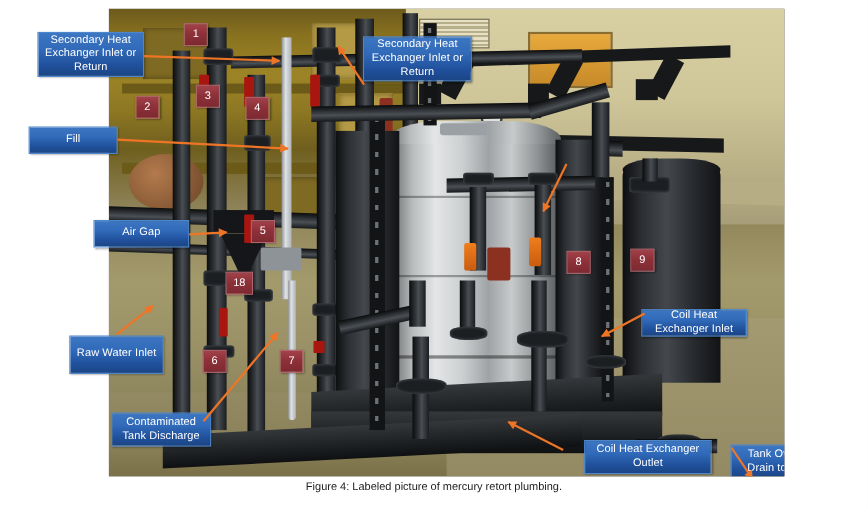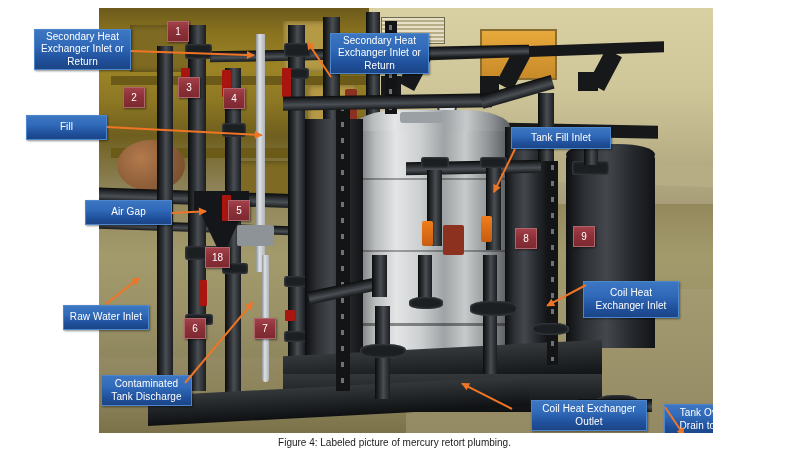--- a/index.html
+++ b/index.html
@@ -211,25 +211,22 @@
     <div class="flange" style="left:50.5%;top:68%;width:5.5%;height:2.8%;border-radius:40%;"></div>
     <div class="flange" style="left:70.5%;top:74%;width:6%;height:3%;border-radius:40%;"></div>
 
     <div class="flange" style="left:81%;top:91%;width:7%;height:4%;border-radius:40%;"></div>
     <div class="pipe-h" style="left:78%;top:92%;width:12%;height:3%;"></div>
 
     <div class="label" style="left:231px;top:25px;width:99px;height:41px;">
       <span>Secondary Heat Exchanger Inlet or Return</span>
     </div>
 
-    <div class="label" style="left:412px;top:119px;width:100px;height:22px;">
-      <span>Tank Fill Inlet</span>
-    </div>
-
-    <div class="label" style="left:484px;top:273px;width:96px;height:37px;">
+
+    <div class="label" style="left:484px;top:273px;width:96px;height:25px;">
       <span>Coil Heat Exchanger Inlet</span>
     </div>
 
     <div class="label" style="left:432px;top:392px;width:116px;height:31px;">
       <span>Coil Heat Exchanger Outlet</span>
     </div>
 
     <div class="label" style="left:565px;top:396px;width:96px;height:31px;">
       <span>Tank Overflow Drain to Sump</span>
     </div>
@@ -280,21 +277,21 @@
   <div class="label" style="position:absolute;left:26px;top:115px;width:81px;height:25px;">
     <span>Fill</span>
   </div>
   <div class="arrow" style="position:absolute;left:107px;top:126px;width:155px;transform:rotate(3deg);"></div>
 
   <div class="label" style="position:absolute;left:85px;top:200px;width:87px;height:25px;">
     <span>Air Gap</span>
   </div>
   <div class="arrow" style="position:absolute;left:172px;top:212px;width:34px;transform:rotate(-3deg);"></div>
 
-  <div class="label" style="position:absolute;left:63px;top:305px;width:86px;height:25px;">
+  <div class="label" style="position:absolute;left:63px;top:305px;width:86px;height:35px;">
     <span>Raw Water Inlet</span>
   </div>
   <div class="arrow" style="position:absolute;left:106px;top:303px;width:42px;transform:rotate(-38deg);"></div>
 
   <div class="label" style="position:absolute;left:101px;top:375px;width:91px;height:31px;">
     <span>Contaminated Tank Discharge</span>
   </div>
   <div class="arrow" style="position:absolute;left:185px;top:382px;width:105px;transform:rotate(-50deg);"></div>
 
   <div id="caption">Figure 4: Labeled picture of mercury retort plumbing.</div>

